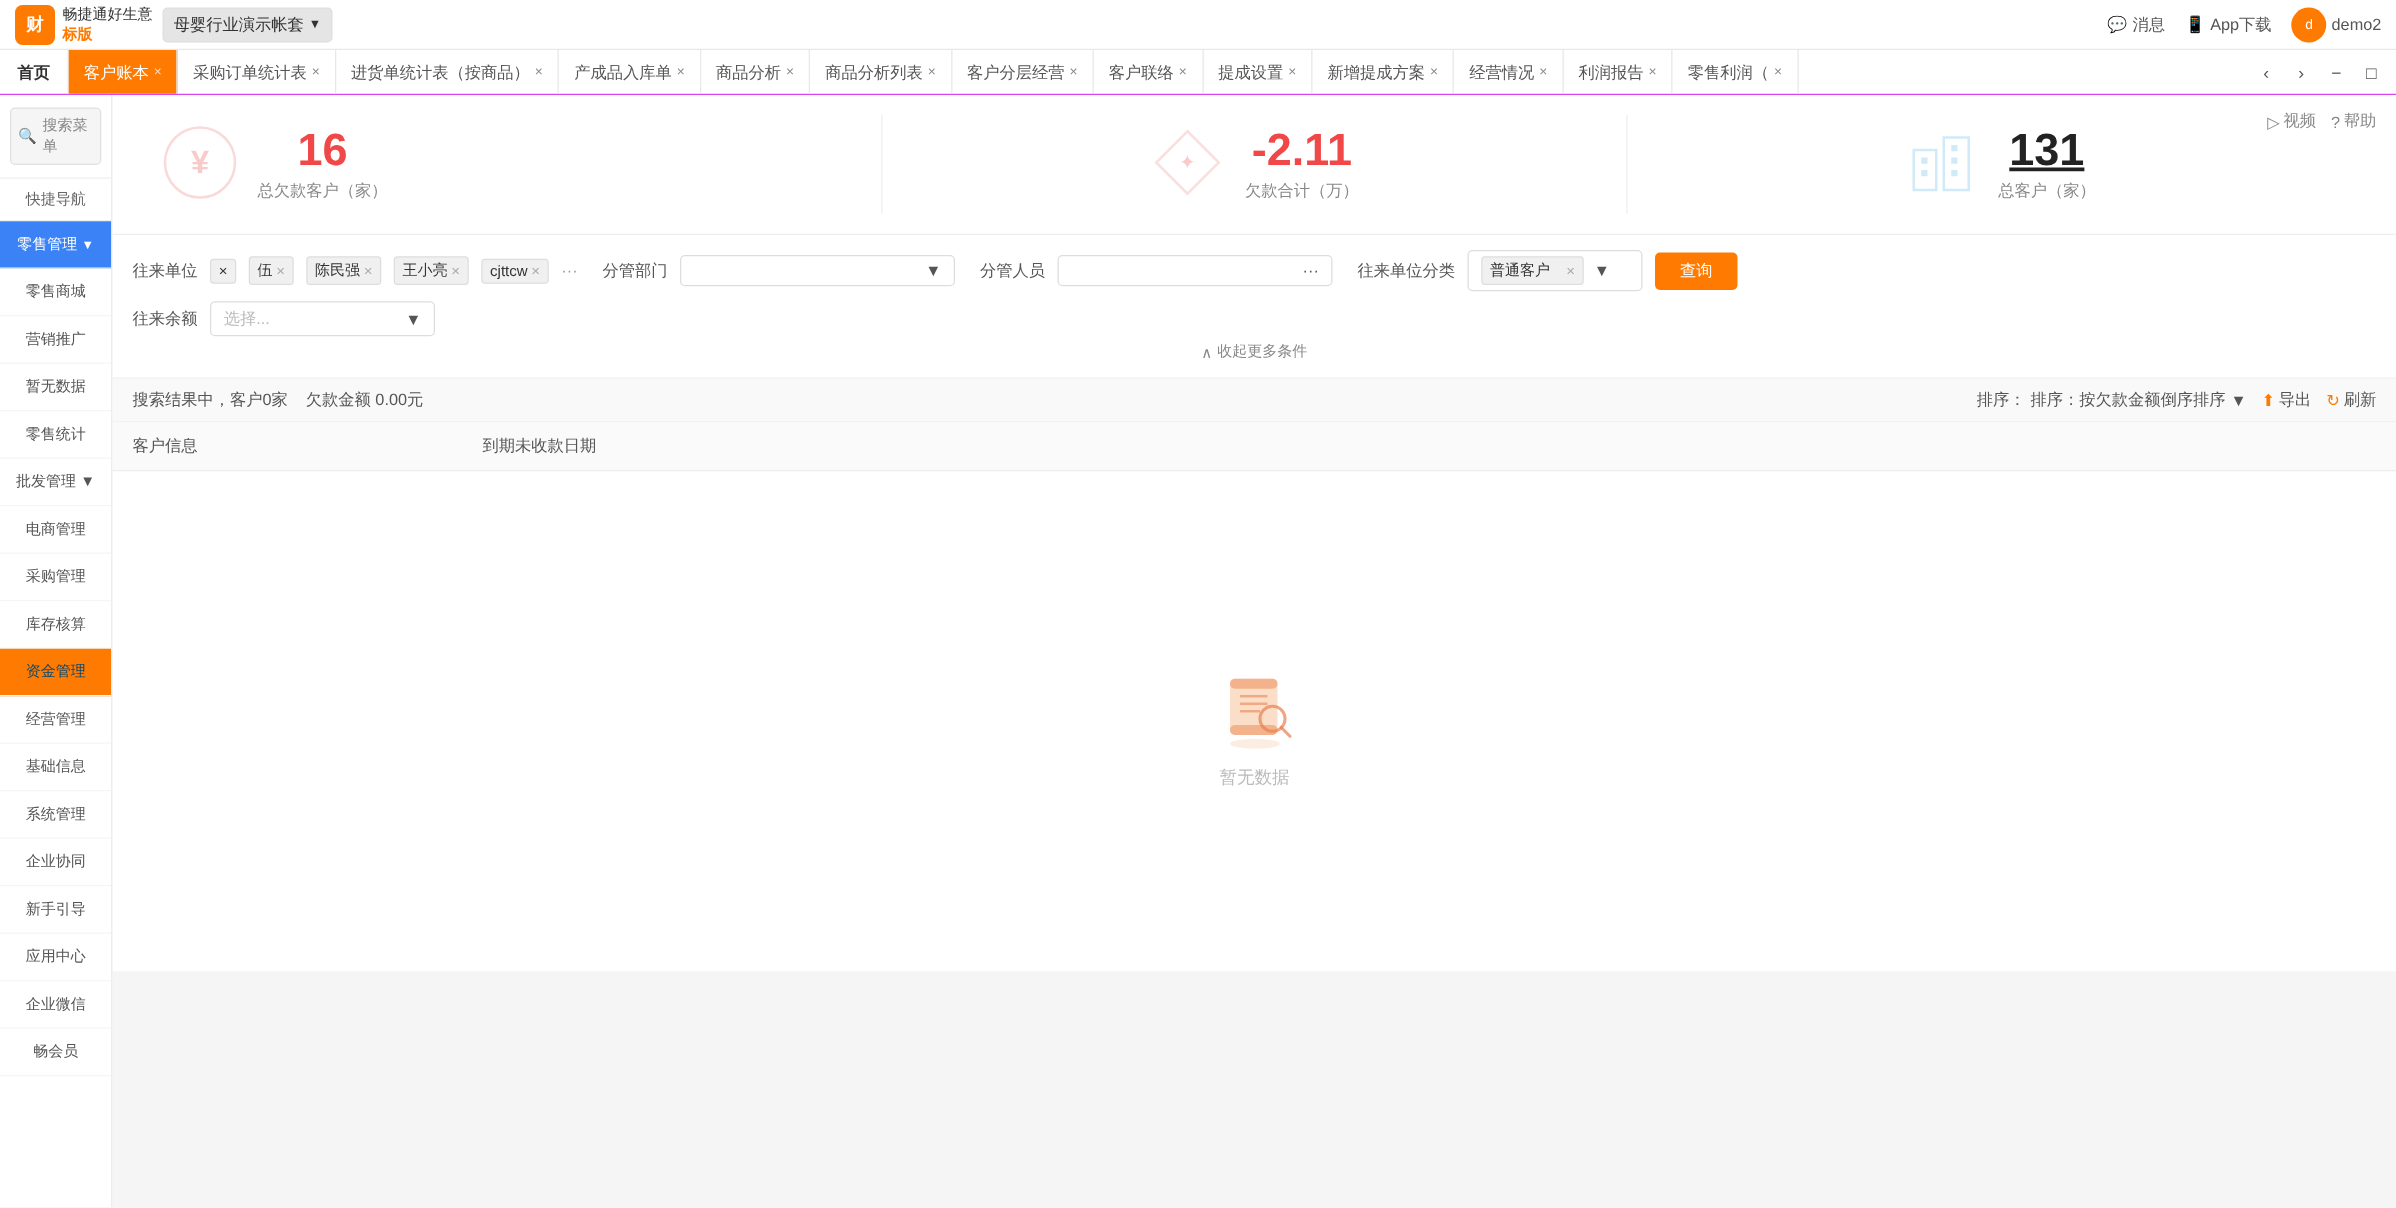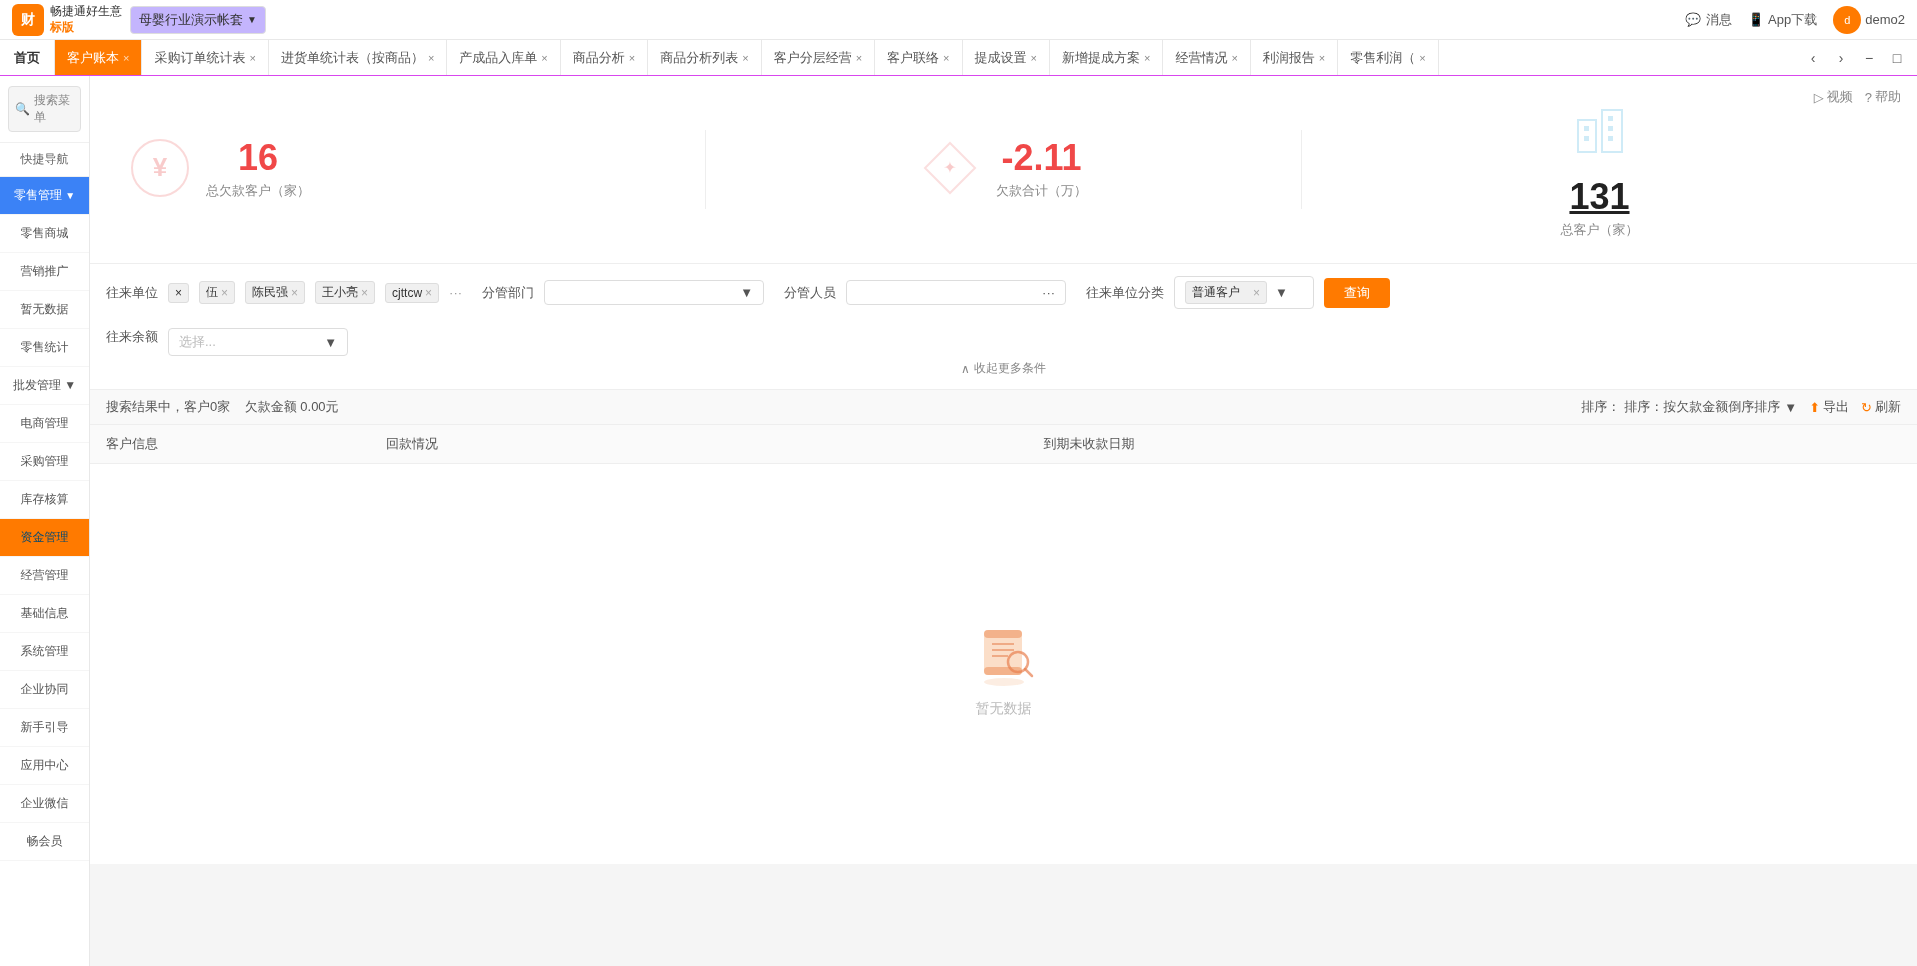--- a/index.html
+++ b/index.html
@@ -12,21 +12,21 @@
       display: flex;
       align-items: center;
       justify-content: space-between;
       padding: 0 12px;
       border-bottom: 1px solid #e8e8e8;
     }
     .topbar-left { display: flex; align-items: center; gap: 8px; }
     .logo-area { display: flex; align-items: center; gap: 6px; }
     .logo-icon { width: 32px; height: 32px; background: #ff7a00; border-radius: 6px; display: flex; align-items: center; justify-content: center; color: #fff; font-size: 14px; font-weight: bold; }
     .logo-text { font-size: 12px; color: #333; line-height: 1.3; }
-    .store-selector { display: flex; align-items: center; gap: 4px; font-size: 13px; color: #333; cursor: pointer; padding: 4px 8px; border: 1px solid #ddd; border-radius: 4px; background: #c4b5fd; }
+    .store-selector { display: flex; align-items: center; gap: 4px; font-size: 13px; color: #333; cursor: pointer; padding: 4px 8px; border: 1px solid #ddd; border-radius: 4px; background: #e5e5e5; }
     .topbar-right { display: flex; align-items: center; gap: 16px; font-size: 13px; color: #555; }
     .topbar-right-item { display: flex; align-items: center; gap: 4px; cursor: pointer; }
     .avatar { width: 28px; height: 28px; border-radius: 50%; background: #ff7a00; display: flex; align-items: center; justify-content: center; color: #fff; font-size: 11px; }
 
     
     .nav-tabs-bar {
       height: 36px;
       background: #fff;
       display: flex;
       align-items: center;
@@ -449,21 +449,21 @@
             </svg>
           </div>
           <div>
             <div class="stat-value">-2.11</div>
             <div class="stat-label">欠款合计（万）</div>
           </div>
         </div>
       </div>
 
       <div class="stat-item">
-        <div style="display:flex; align-items:center; gap:16px; justify-content:center;flex-direction:column;">
+        <div style="display:flex; align-items:center; gap:16px; justify-content:center;">
           <div>
             
             <svg width="60" height="60" viewBox="0 0 60 60">
               <rect x="8" y="20" width="18" height="32" fill="none" stroke="#87ceeb" stroke-width="2" opacity="0.4"></rect>
               <rect x="32" y="10" width="20" height="42" fill="none" stroke="#87ceeb" stroke-width="2" opacity="0.4"></rect>
               <rect x="14" y="26" width="5" height="5" fill="#87ceeb" opacity="0.4"></rect>
               <rect x="14" y="36" width="5" height="5" fill="#87ceeb" opacity="0.4"></rect>
               <rect x="38" y="16" width="5" height="5" fill="#87ceeb" opacity="0.4"></rect>
               <rect x="38" y="26" width="5" height="5" fill="#87ceeb" opacity="0.4"></rect>
               <rect x="38" y="36" width="5" height="5" fill="#87ceeb" opacity="0.4"></rect>
@@ -520,21 +520,21 @@
             <span class="x">×</span>
           </span>
           <span style="margin-left:4px;">▼</span>
         </div>
 
         <button class="query-btn">查询</button>
       </div>
 
       <div class="filter-row2">
         <span class="filter-label">往来余额</span>
-        <div class="filter-select" style="min-width:180px;margin-top:11px;">
+        <div class="filter-select" style="min-width:180px;">
           <span style="color:#bbb; flex:1;">选择...</span>
           <span>▼</span>
         </div>
       </div>
 
       <div class="collapse-btn">
         <span>∧</span>
         <span>收起更多条件</span>
       </div>
     </div>
@@ -558,21 +558,20 @@
         <div class="action-btn">
           <span class="icon">↻</span>
           <span>刷新</span>
         </div>
       </div>
     </div>
 
     <div class="data-table">
       <div class="table-header">
         <div>客户信息</div>
-        <div>回款情况</div>
         <div>到期未收款日期</div>
       </div>
       <div class="table-body">
 
         <svg class="empty-icon-svg" viewBox="0 0 80 80">
 
           <ellipse cx="40" cy="72" rx="20" ry="4" fill="#f5c5a0" opacity="0.3"></ellipse>
 
           <rect x="20" y="20" width="38" height="45" rx="4" fill="#f9d0b0" opacity="0.7"></rect>
           <rect x="20" y="20" width="38" height="8" rx="4" fill="#f0a070" opacity="0.7"></rect>

